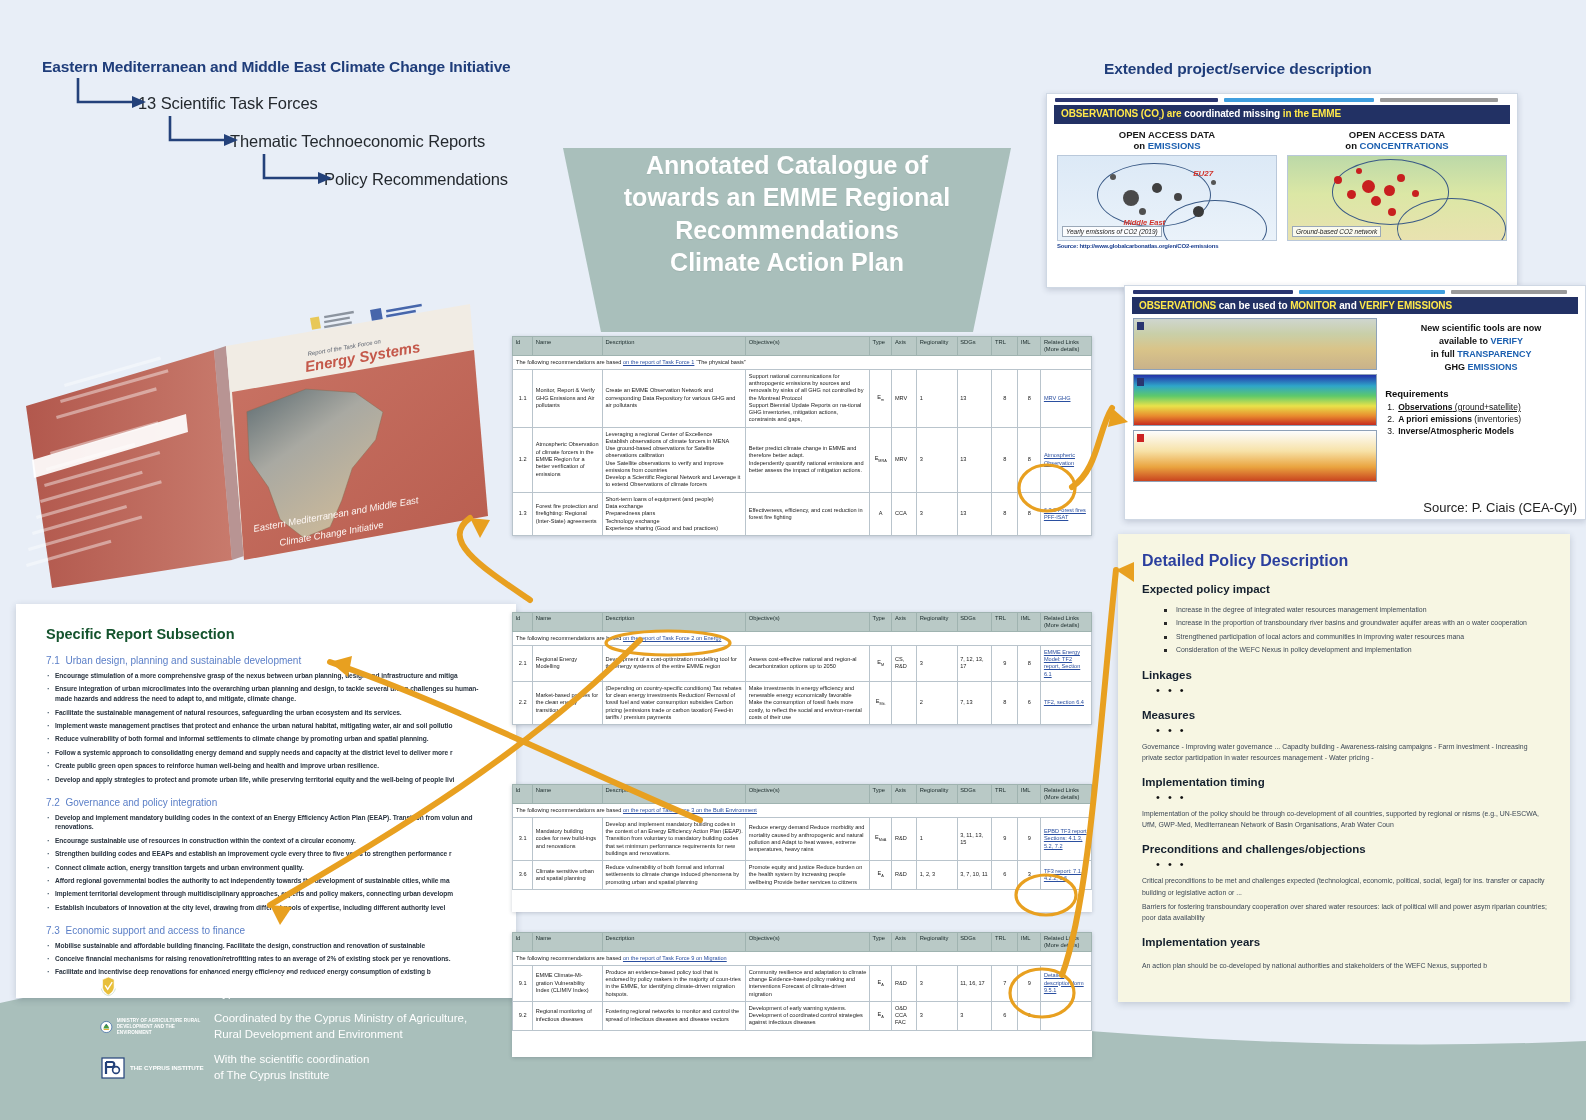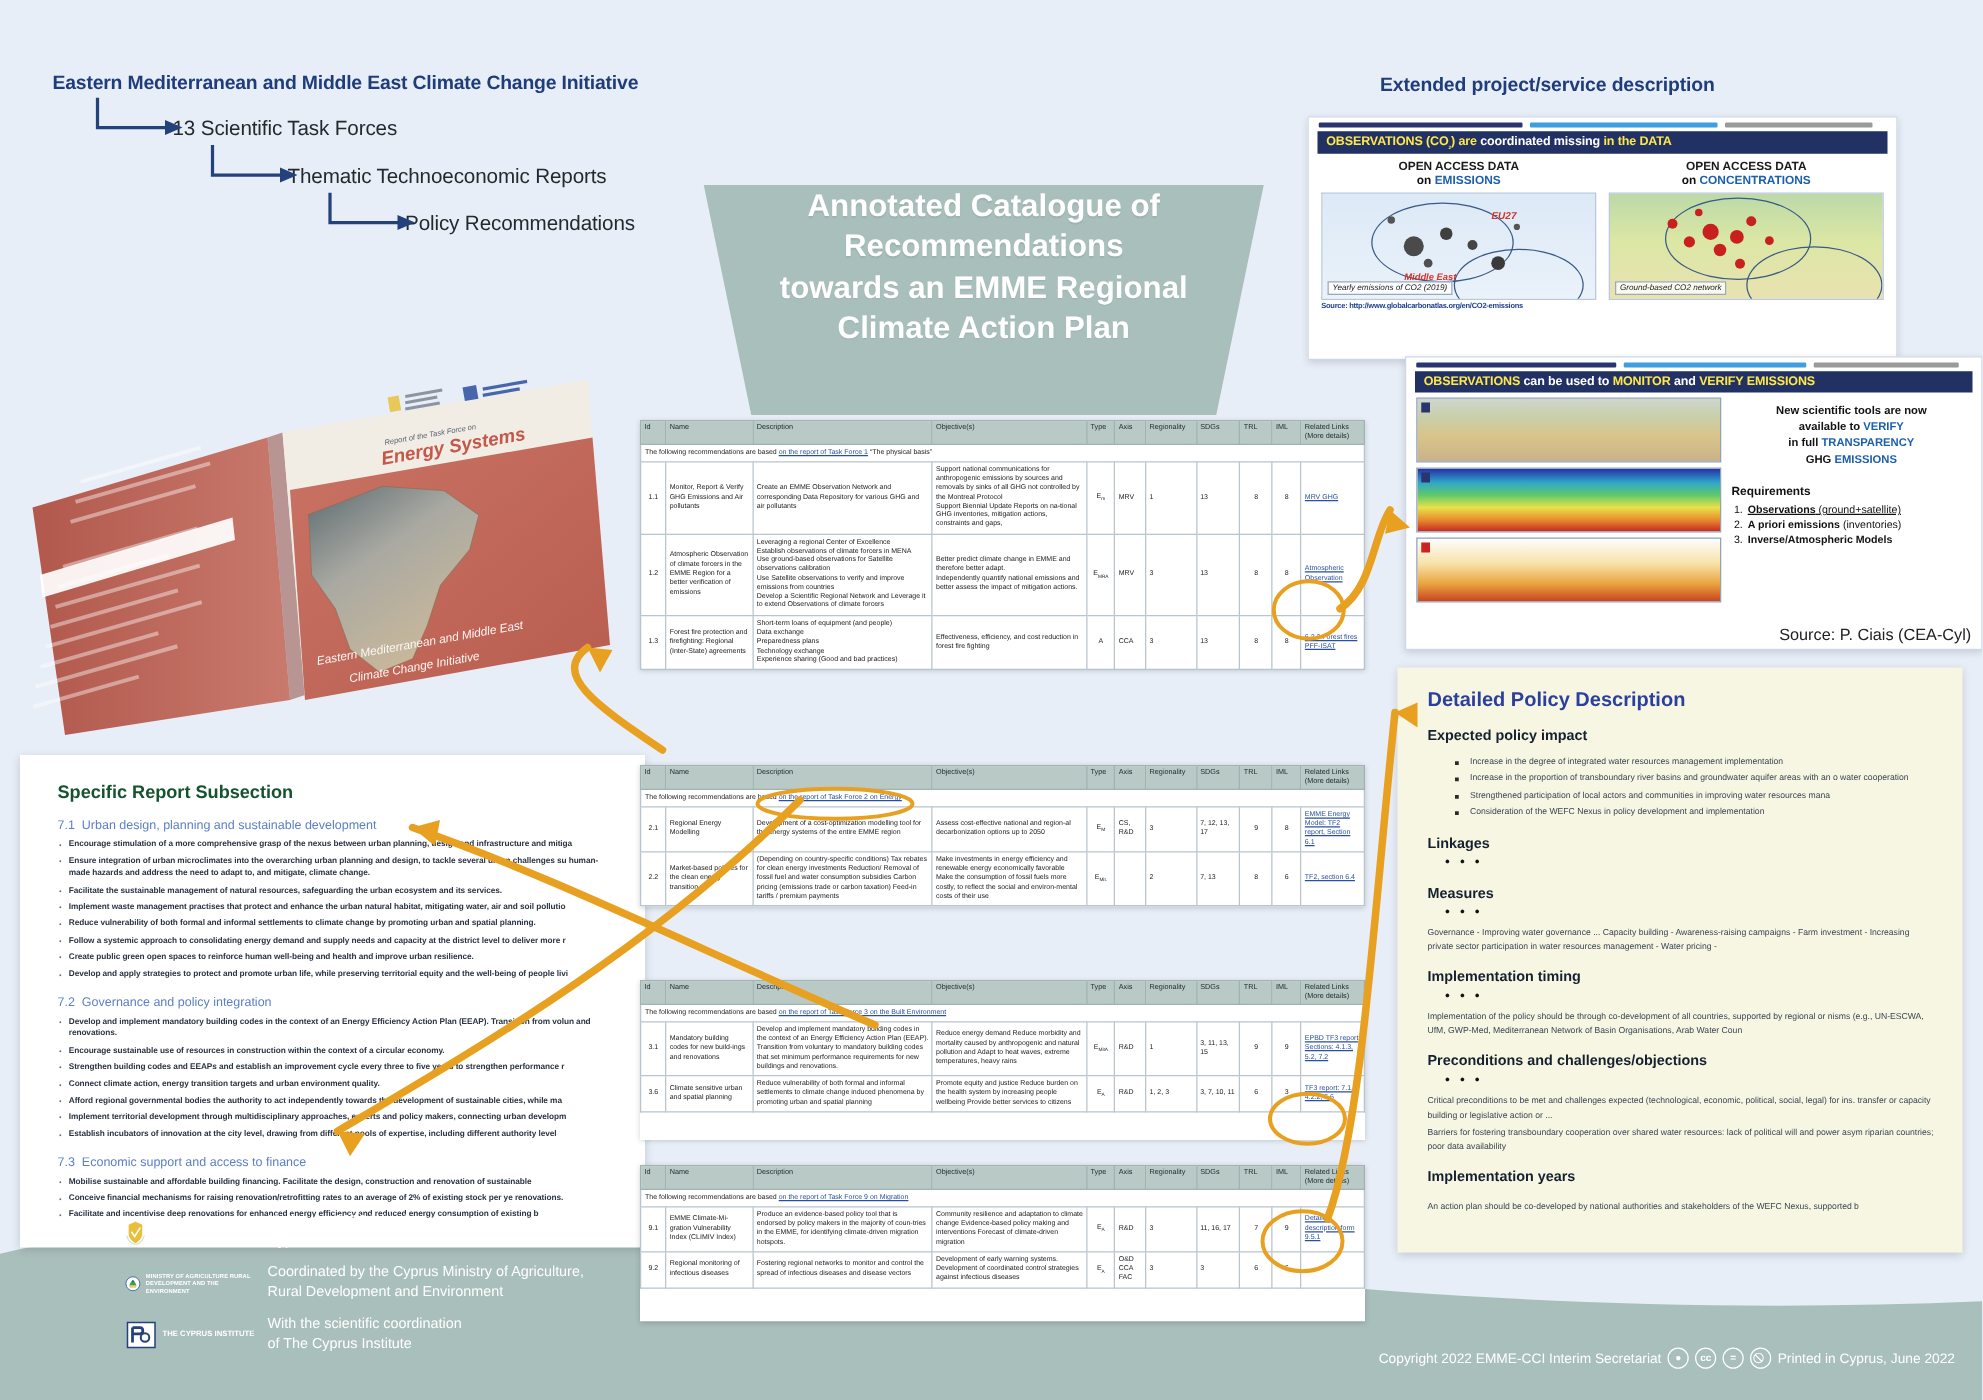--- a/index.html
+++ b/index.html
@@ -305,36 +305,36 @@
       <span class="hier-lvl">Policy Recommendations</span>
     </div>
   </div>
 
   <div class="banner">
     <svg viewBox="0 0 468 184" preserveAspectRatio="none">
       <polygon points="10,0 458,0 420,184 48,184" fill="#a9bfbb"></polygon>
     </svg>
     <div class="banner-text">
       <div>Annotated Catalogue of</div>
+      <div>towards an EMME Regional</div>
       <div>Recommendations</div>
-      <div>towards an EMME Regional</div>
       <div>Climate Action Plan</div>
     </div>
   </div>
 
   <div class="right-header">Extended project/service description</div>
 
   <div class="slide slide-1">
     <div class="slide-topbars">
       <div class="tb tb-a"></div>
       <div class="tb tb-b"></div>
       <div class="tb tb-c"></div>
     </div>
     <div class="slide-title">
-      <span>OBSERVATIONS (CO</span><span class="sub">2</span><span>) are </span><span class="w">coordinated missing</span><span> in the DATA</span>
+      <span>OBSERVATIONS (CO</span><span class="sub">2</span><span>) are </span><span class="w">coordinated missing</span><span> in the EMME</span>
     </div>
     <div class="slide-cols">
       <div class="slide-col">
         <div class="sc-h1">OPEN ACCESS DATA</div>
         <div class="sc-h2"><span class="dk">on </span><span>EMISSIONS</span></div>
         <div class="map-box map-emis">
           <div class="ring" style="left:18%;top:8%;width:52%;height:76%;"></div>
           <div class="ring" style="left:48%;top:52%;width:48%;height:70%;"></div>
           <div class="bubble" style="left:30%;top:40%;width:16px;height:16px;background:#4a4a4a;"></div>
           <div class="bubble" style="left:43%;top:32%;width:10px;height:10px;background:#3f3f3f;"></div>
@@ -900,22 +900,14 @@
         </svg>
         <div style="font-size:6.2px;color:#ffffff;line-height:1.2;font-weight:bold;">THE CYPRUS INSTITUTE</div>
       </div>
       <div class="foot-txt">
         <div>With the scientific coordination</div>
         <div>of The Cyprus Institute</div>
       </div>
     </div>
   </div>
 
-  <div class="copyright">
-    <span>Copyright 2022 EMME-CCI Interim Secretariat</span>
-    <span class="cc-badge">●</span>
-    <span class="cc-badge">cc</span>
-    <span class="cc-badge">=</span>
-    <span class="cc-badge">⃠</span>
-    <span>Printed in Cyprus, June 2022</span>
-  </div>
 
 </div>
 
 </body></html>

